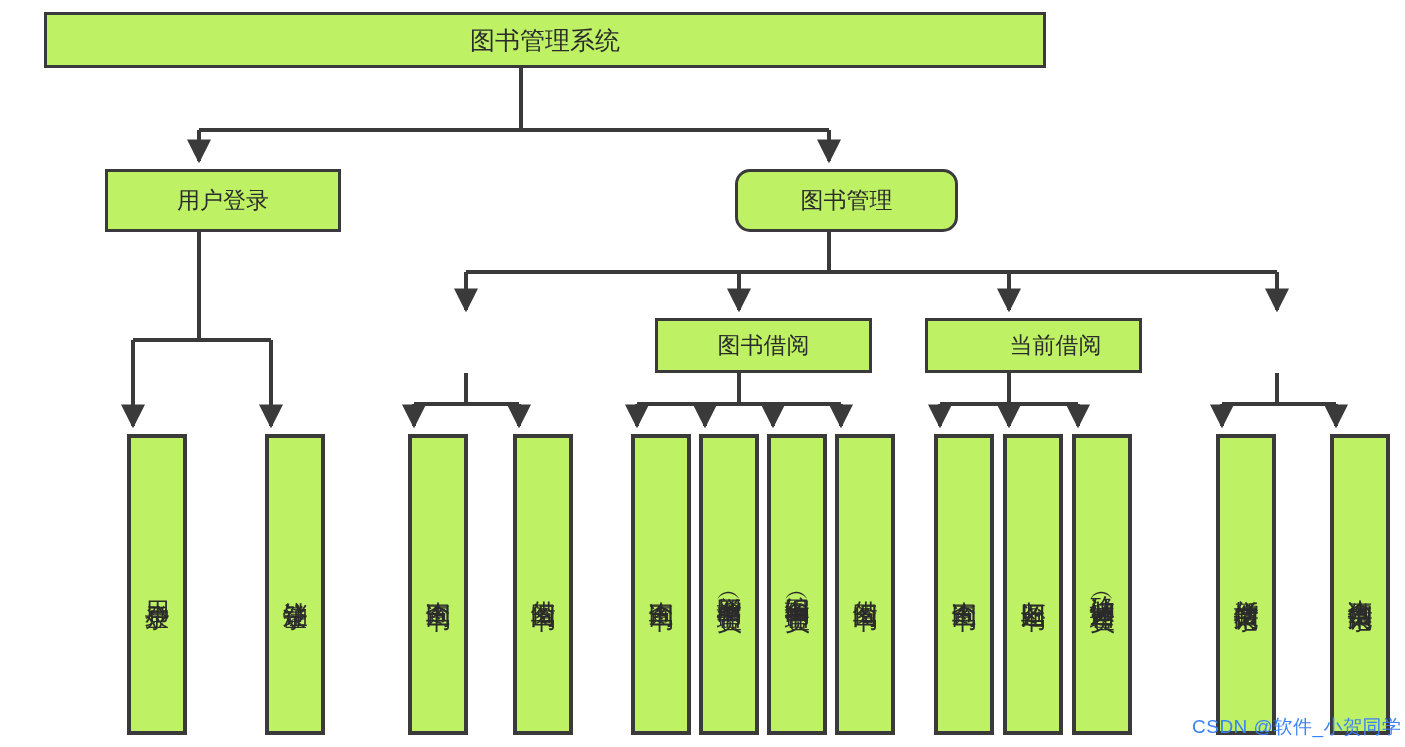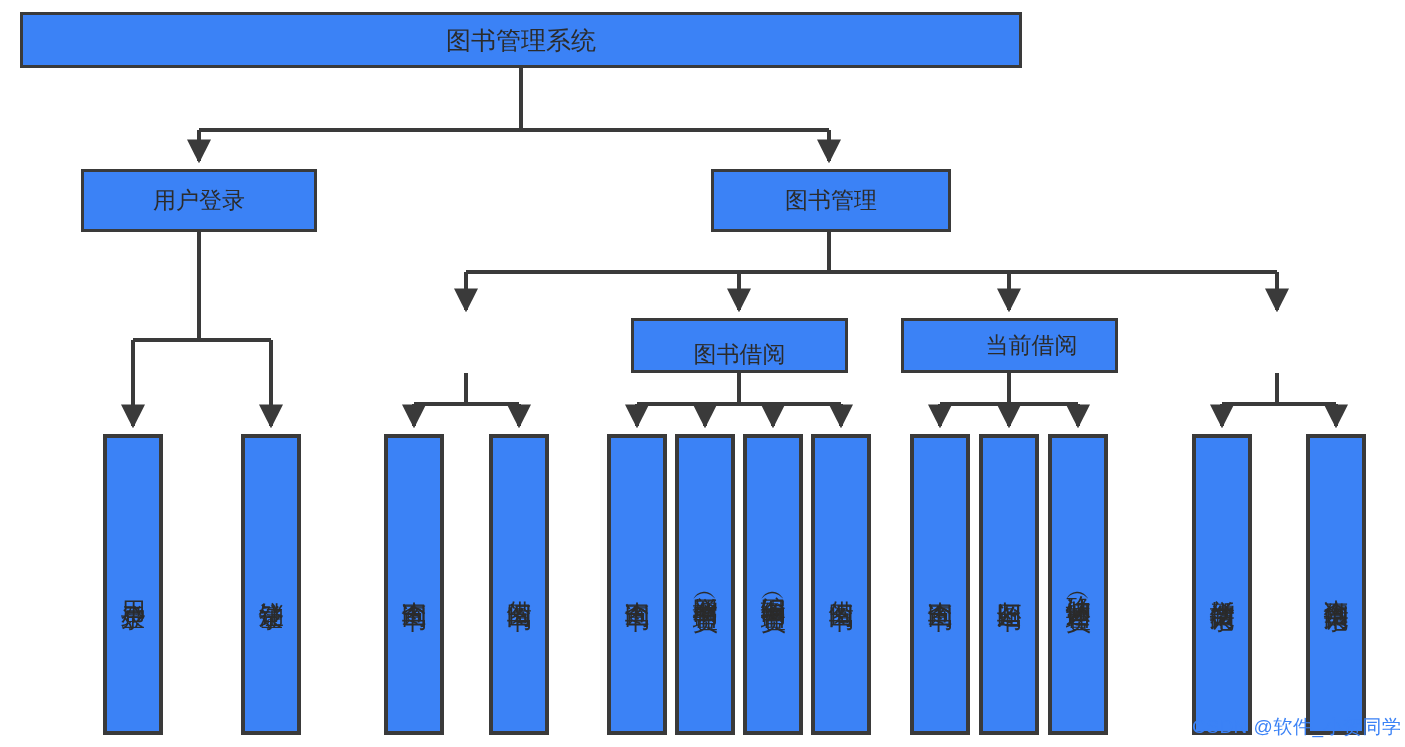--- a/index.html
+++ b/index.html
@@ -8,26 +8,27 @@
     background:#ffffff;
     font-family:"Liberation Sans","DejaVu Sans",sans-serif;
     position:relative;overflow:hidden;
   }
   #canvas{position:absolute;left:0;top:0;width:1405px;height:747px;}
   #edges{position:absolute;left:0;top:0;width:1405px;height:747px;pointer-events:none;}
 
   .node{
     position:absolute;
     box-sizing:border-box;
-    background:#3b82f6;
+    background:#bef264;
     border:3px solid #3a3a3a;
     display:flex;
     align-items:center;
     justify-content:center;
     color:#2b2b2b;
+    margin-left:24px;
   }
   .node.root{font-size:25px;}
   .node.lvl2{font-size:23px;}
   .node.lvl3{font-size:23px;}
 
   .node.leaf{
     border-width:4px;
     align-items:center;
     justify-content:center;
   }
@@ -105,25 +106,25 @@
     </g>
   </svg>
 
   <div class="node root" style="left:20px;top:12px;width:1002px;height:56px;">
     <span>图书管理系统</span>
   </div>
 
   <div class="node lvl2" style="left:81px;top:169px;width:236px;height:63px;">
     <span>用户登录</span>
   </div>
-  <div class="node lvl2" style="left:711px;top:169px;width:240px;height:63px;">
+  <div class="node lvl2" style="left:711px;top:169px;width:223px;height:63px;border-radius:15px;">
     <span>图书管理</span>
   </div>
 
-  <div class="node lvl3" style="left:631px;top:318px;width:217px;height:55px;align-items:flex-end;">
+  <div class="node lvl3" style="left:631px;top:318px;width:217px;height:55px;">
     <span>图书借阅</span>
   </div>
   <div class="node lvl3" style="left:901px;top:318px;width:217px;height:55px;padding-left:44px;">
     <span>当前借阅</span>
   </div>
 
   <div class="node leaf" style="left:103px;top:434px;width:60px;height:301px;">
     <span class="vtext">用户登录</span>
   </div>
   <div class="node leaf" style="left:241px;top:434px;width:60px;height:301px;">

